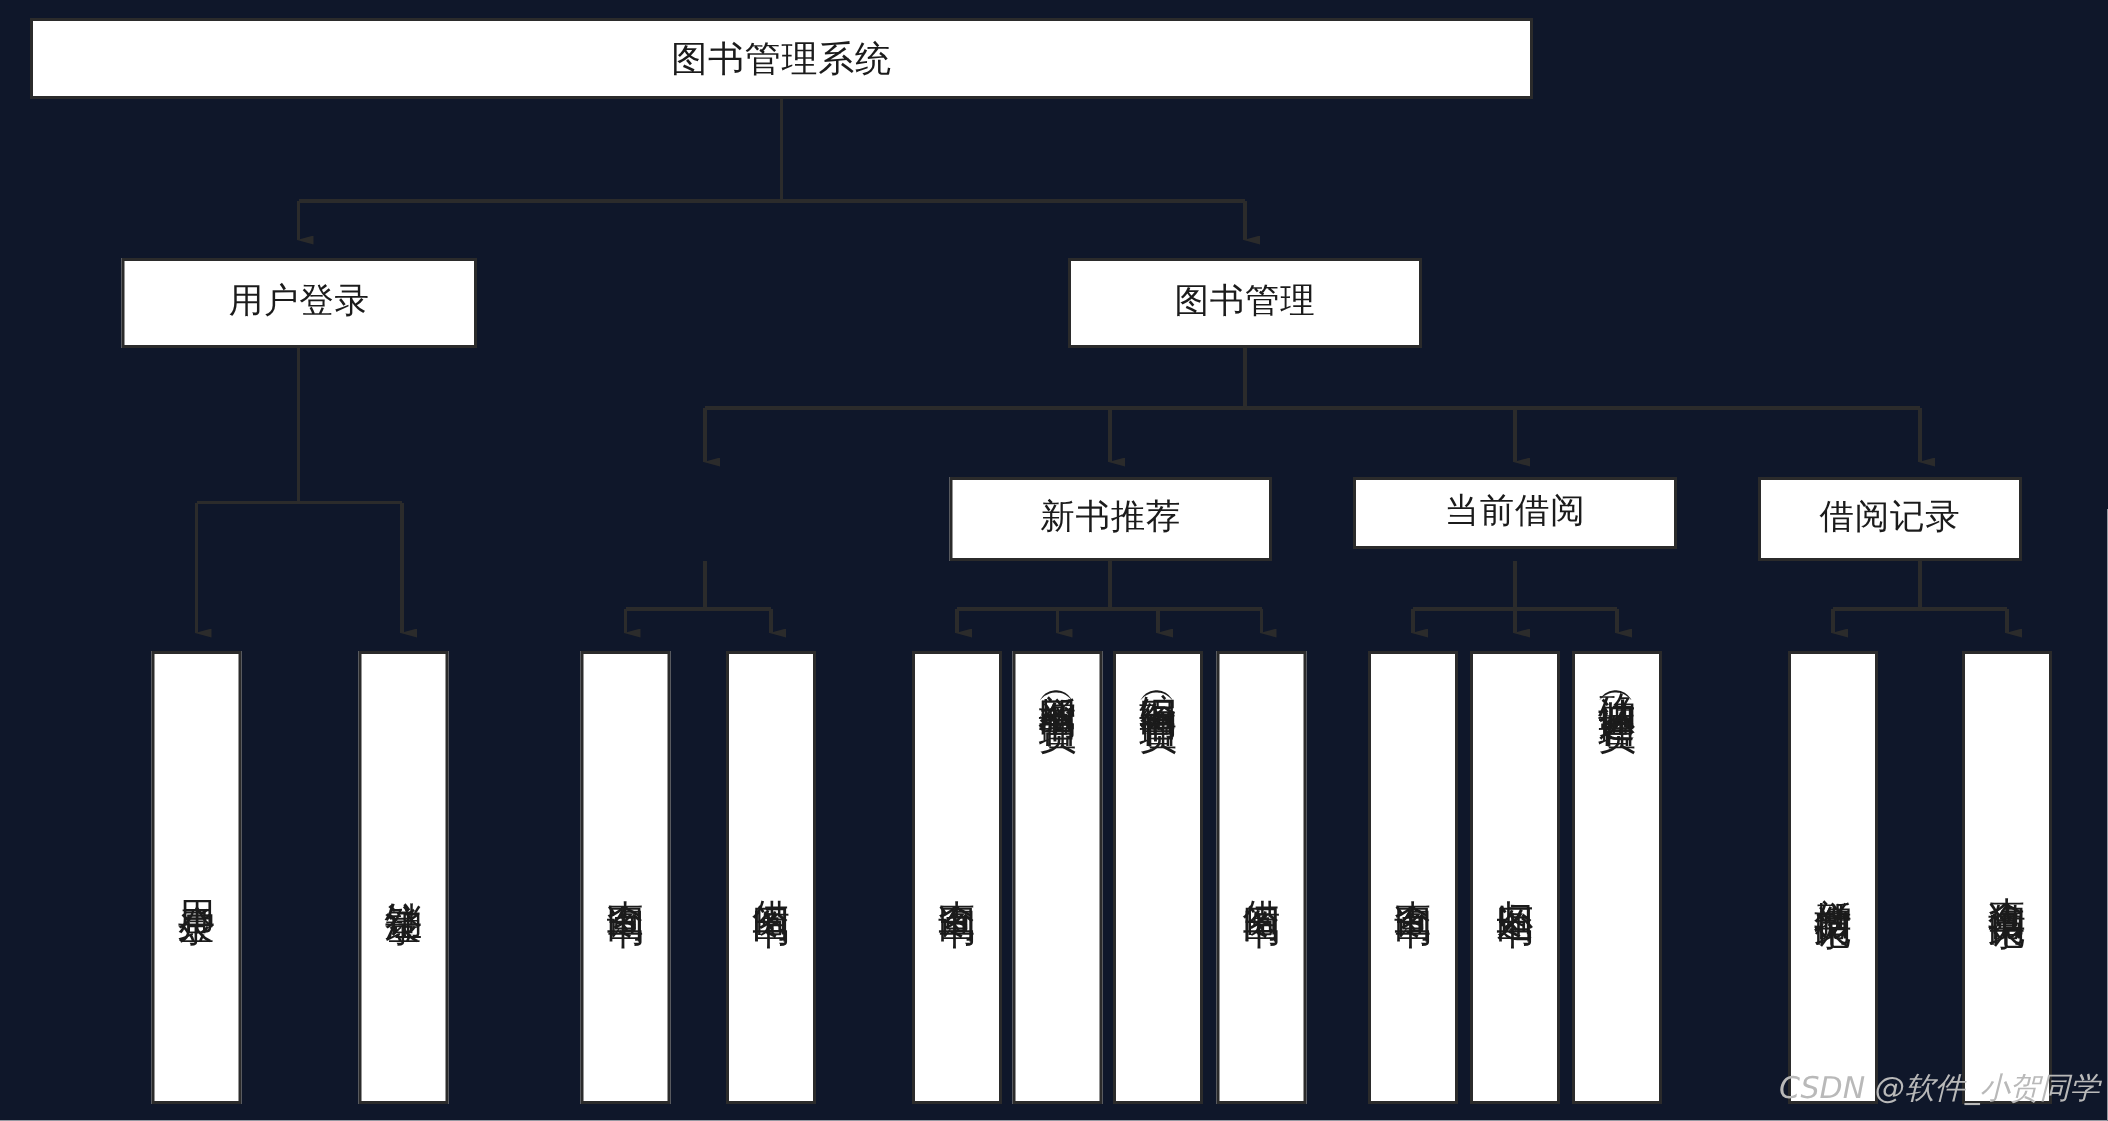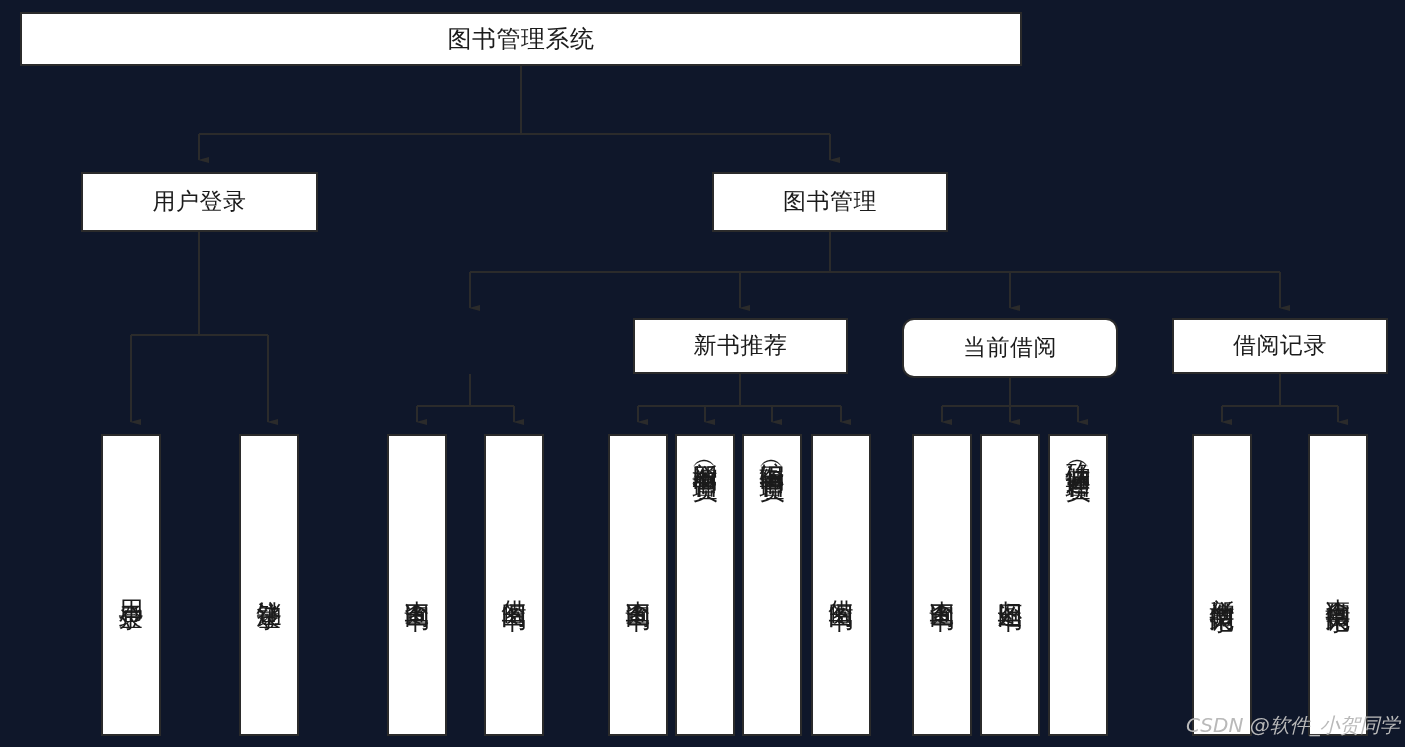--- a/index.html
+++ b/index.html
@@ -147,25 +147,25 @@
 
   <div class="node horiz" style="left:712px; top:172px; width:236px; height:60px;text-align:center;">
     <span class="node-label">图书管理</span>
   </div>
 
 
   <div class="node horiz" style="left:633px; top:318px; width:215px; height:56px;">
     <span class="node-label">新书推荐</span>
   </div>
 
-  <div class="node horiz" style="left:902px; top:318px; width:216px; height:60px;border-radius:12px;">
+  <div class="node horiz" style="left:902px; top:318px; width:216px; height:48px;">
     <span class="node-label">当前借阅</span>
   </div>
 
-  <div class="node horiz" style="left:1172px; top:318px; width:216px; height:56px;">
+  <div class="node horiz" style="left:1172px; top:318px; width:176px; height:56px;">
     <span class="node-label">借阅记录</span>
   </div>
 
   <div class="node vert centered" style="left:101px; top:434px; width:60px; height:302px;">
     <span class="node-label">用户登录</span>
   </div>
 
   <div class="node vert centered" style="left:239px; top:434px; width:60px; height:302px;">
     <span class="node-label">注销登录</span>
   </div>

